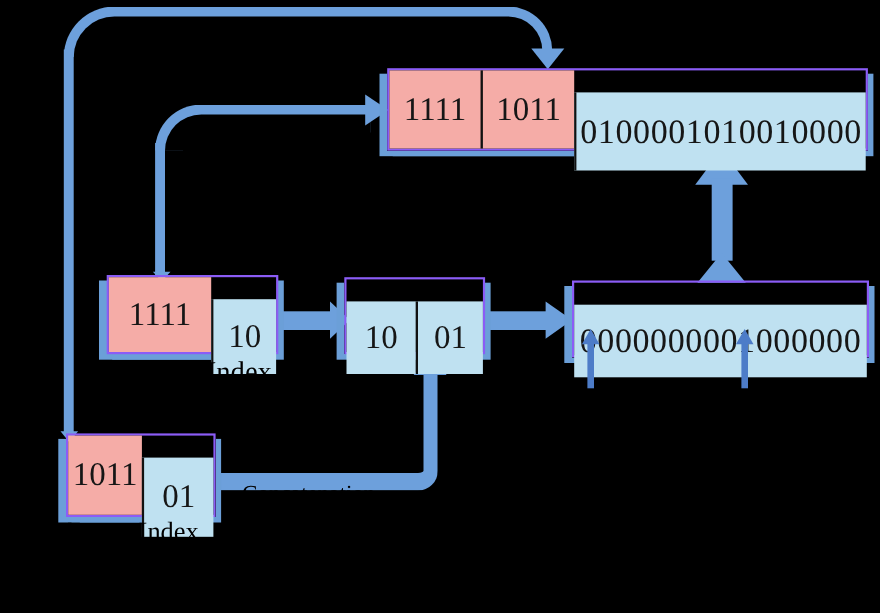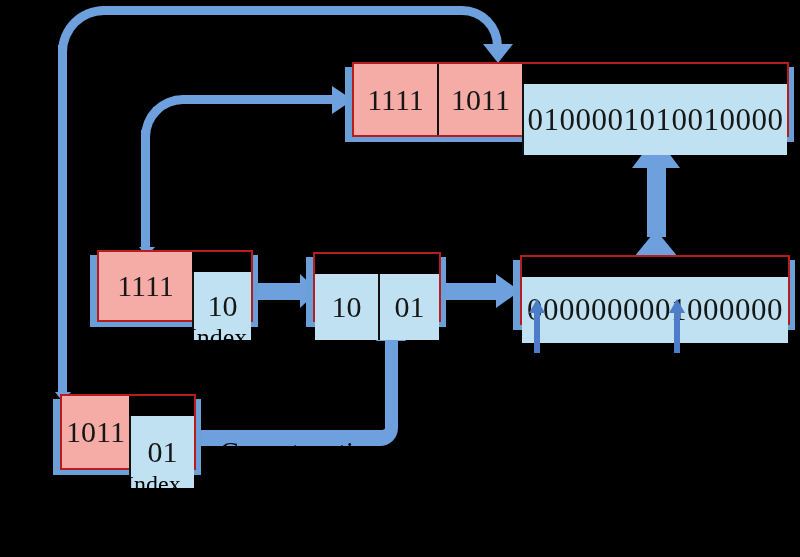--- a/index.html
+++ b/index.html
@@ -2,21 +2,21 @@
 <html><head>
 <meta charset="utf-8">
 <style>
   html,body{margin:0;padding:0;background:#000;}
   #canvas{
     position:relative;width:800px;height:557px;background:#000000;overflow:hidden;
     font-family:"Liberation Serif","DejaVu Serif",serif;
   }
   .box{
     position:absolute;display:flex;box-sizing:border-box;
-    border:2px solid #b91c1c;z-index:2;
+    border:2px solid #8b5cf6;z-index:2;
     box-shadow:5px 5px 0 0 #6B9FD8, -7px 5px 0 0 #6B9FD8;
     font-family:Liberation Serif, serif;
   }
   .cell{
     display:flex;align-items:center;justify-content:center;
     color:#161616;box-sizing:border-box;height:100%;
   }
   .cell + .cell{border-left:2px solid #111;}
   .pink{background:#F5ACA7;}
   .blue{background:#BFE1F1;margin-top:20px;}
@@ -94,15 +94,15 @@
     <div class="cell blue fs31" style="flex:1;">0000000001000000</div>
   </div>
 
   <div class="box" style="left:60px;top:394px;width:136px;height:76px;">
     <div class="cell pink fs30" style="width:67px;">1011</div>
     <div class="cell blue fs30" style="flex:1;">01</div>
   </div>
   <div class="lbl lblc" style="left:60px;width:68px;top:471px;font-size:24px;">Zone</div>
   <div class="lbl lblc" style="left:126px;width:70px;top:471px;font-size:24px;">Index</div>
 
-  <div class="lbl" style="left:220px;top:436px;font-size:28px;">Concatenation</div>
+  <div class="lbl" style="left:220px;top:436px;font-size:21px;">Concatenation</div>
 
 </div>
 
 </body></html>

